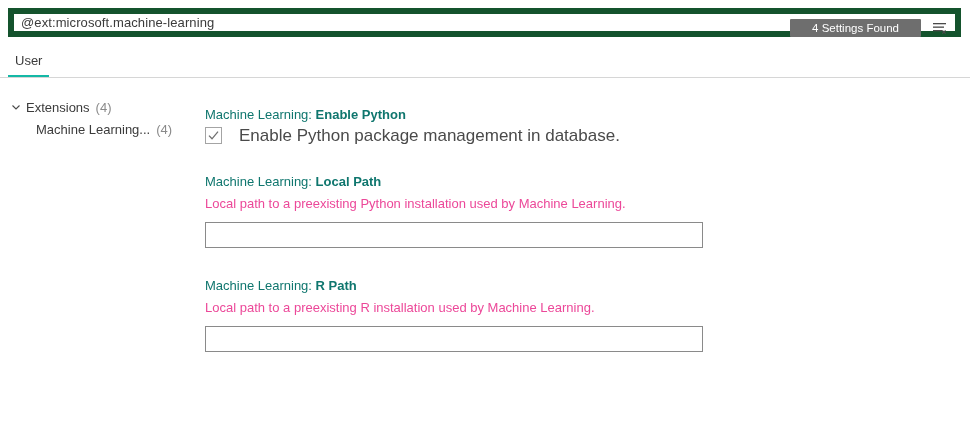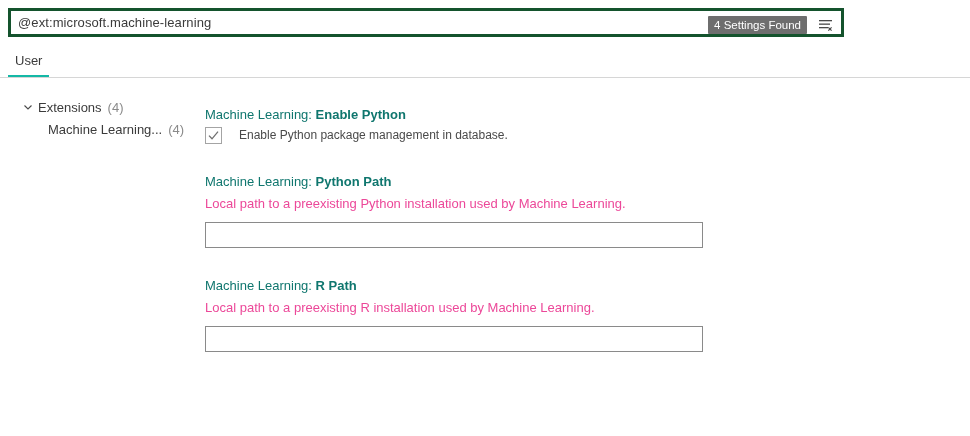--- a/index.html
+++ b/index.html
@@ -22,24 +22,24 @@
     left: 0;
     top: 0;
     width: 970px;
     height: 45px;
     box-sizing: border-box;
   }
   .search-box {
     position: absolute;
     left: 8px;
     top: 8px;
-    width: 836px;
+    width: 953px;
     height: 29px;
     box-sizing: border-box;
-    border: 3px solid #14532d;
+    border: 6px solid #14532d;
     background: #ffffff;
     display: flex;
     align-items: center;
   }
   .search-input-text {
     font-size: 13px;
     color: #3b3b3b;
     padding-left: 7px;
     letter-spacing: 0.1px;
     white-space: nowrap;
@@ -48,21 +48,21 @@
   }
   .settings-count-badge {
     position: absolute;
     right: 34px;
     top: 5px;
     height: 18px;
     line-height: 18px;
     background: #6e6e6e;
     color: #ffffff;
     font-size: 11.5px;
-    padding: 0 6px;
+    padding: 0 22px;
     white-space: nowrap;
     border-radius: 1px;
   }
   .clear-filter-btn {
     position: absolute;
     right: 5px;
     top: 4px;
     width: 22px;
     height: 20px;
     display: flex;
@@ -103,21 +103,20 @@
   .tab.active {
     border-bottom: 2px solid #14b8a6;
   }
 
   
   .toc {
     position: absolute;
     left: 0;
     top: 96px;
     width: 195px;
-    padding-left: 12px;
   }
   .toc-item {
     display: flex;
     align-items: center;
     height: 22px;
     font-size: 13px;
     color: #3b3b3b;
     cursor: pointer;
     white-space: nowrap;
   }
@@ -167,21 +166,21 @@
     box-sizing: border-box;
     border: 1px solid #a4a4a4;
     background: #ffffff;
     flex: none;
     display: flex;
     align-items: center;
     justify-content: center;
     cursor: pointer;
   }
   .checkbox-desc {
-    font-size: 12px;
+    font-size: 17px;
     color: #4a4a4a;
     margin-left: 17px;
     line-height: 17px;
     white-space: nowrap;
   }
   .setting-desc {
     font-size: 13px;
     color: #ec4899;
     line-height: 19px;
     margin-bottom: 9px;
@@ -257,21 +256,21 @@
           <polyline points="2,6.6 5,9.8 11,2.6" fill="none" stroke="#707070" stroke-width="1.3"></polyline>
         </svg>
       </span>
       <span class="checkbox-desc">Enable Python package management in database.</span>
     </div>
   </div>
 
 
   <div class="setting-block">
     <div class="setting-title">
-      <span class="cat">Machine Learning: </span><span class="name">Python Path</span>
+      <span class="cat">Machine Learning: </span><span class="name">Local Path</span>
     </div>
     <div class="setting-desc">Local path to a preexisting Python installation used by Machine Learning.</div>
     <input class="setting-input" type="text" placeholder="" style="">
   </div>
 
   <div class="setting-block">
     <div class="setting-title">
       <span class="cat">Machine Learning: </span><span class="name">R Path</span>
     </div>
     <div class="setting-desc">Local path to a preexisting R installation used by Machine Learning.</div>

